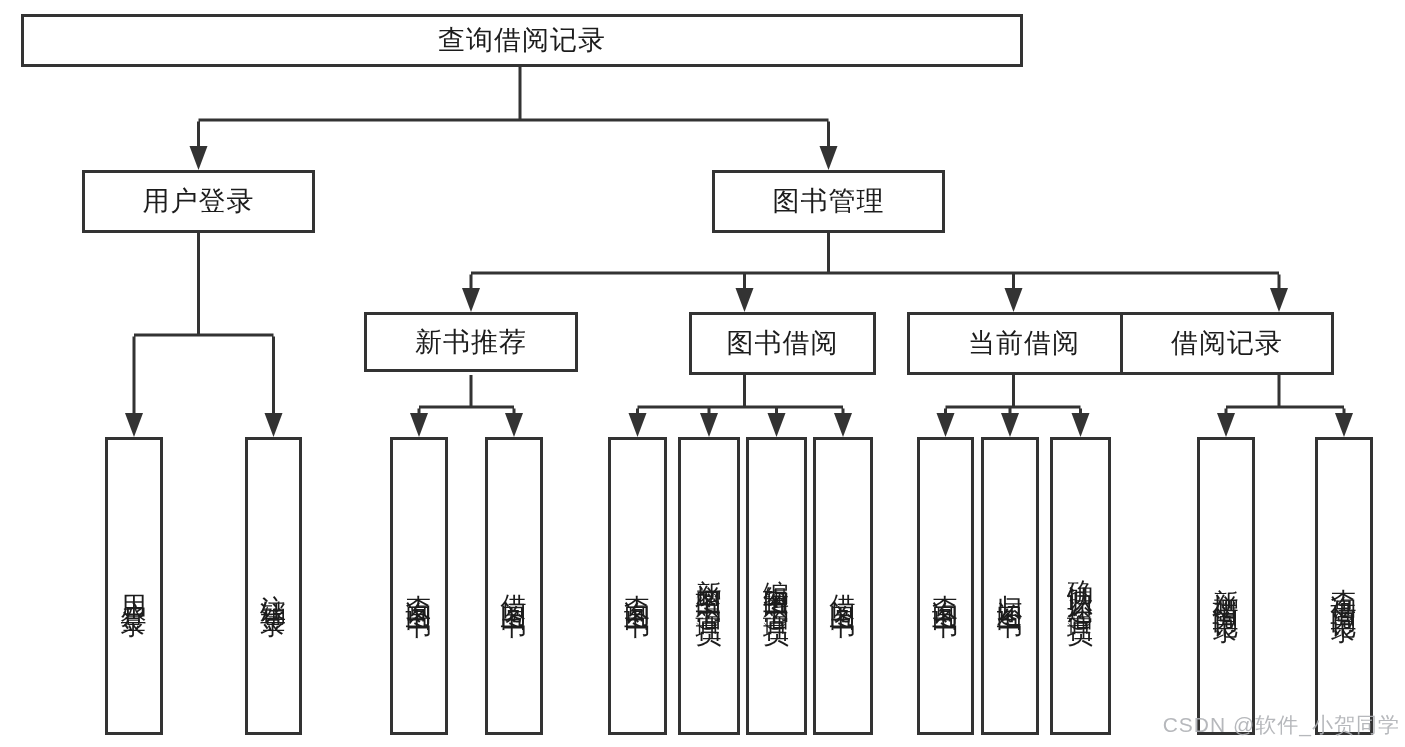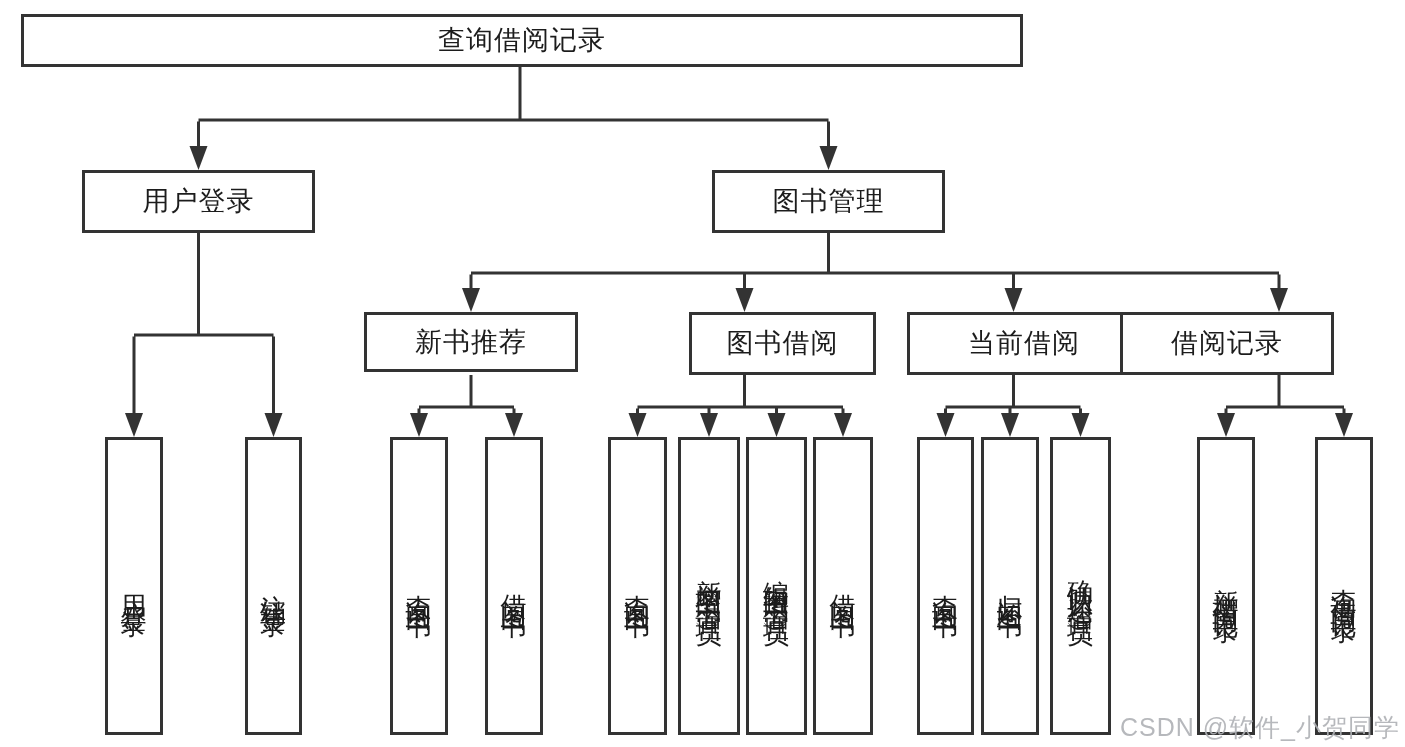--- a/index.html
+++ b/index.html
@@ -64,21 +64,21 @@
   .b-f8  { left: 813px;  width: 60px; }
   .b-f9  { left: 917px;  width: 57px; }
   .b-f10 { left: 981px;  width: 58px; }
   .b-f11 { left: 1050px; width: 61px; }
   .b-f12 { left: 1197px; width: 58px; }
   .b-f13 { left: 1315px; width: 58px; }
   .watermark {
     position: absolute;
     right: 5px;
     top: 711px;
-    font-size: 25px;
+    font-size: 21px;
     letter-spacing: 1px;
     color: #afb1b5;
     opacity: 0.9;
     white-space: nowrap;
   }
 </style>
 </head>
 <body>
 
 <div class="stage">

